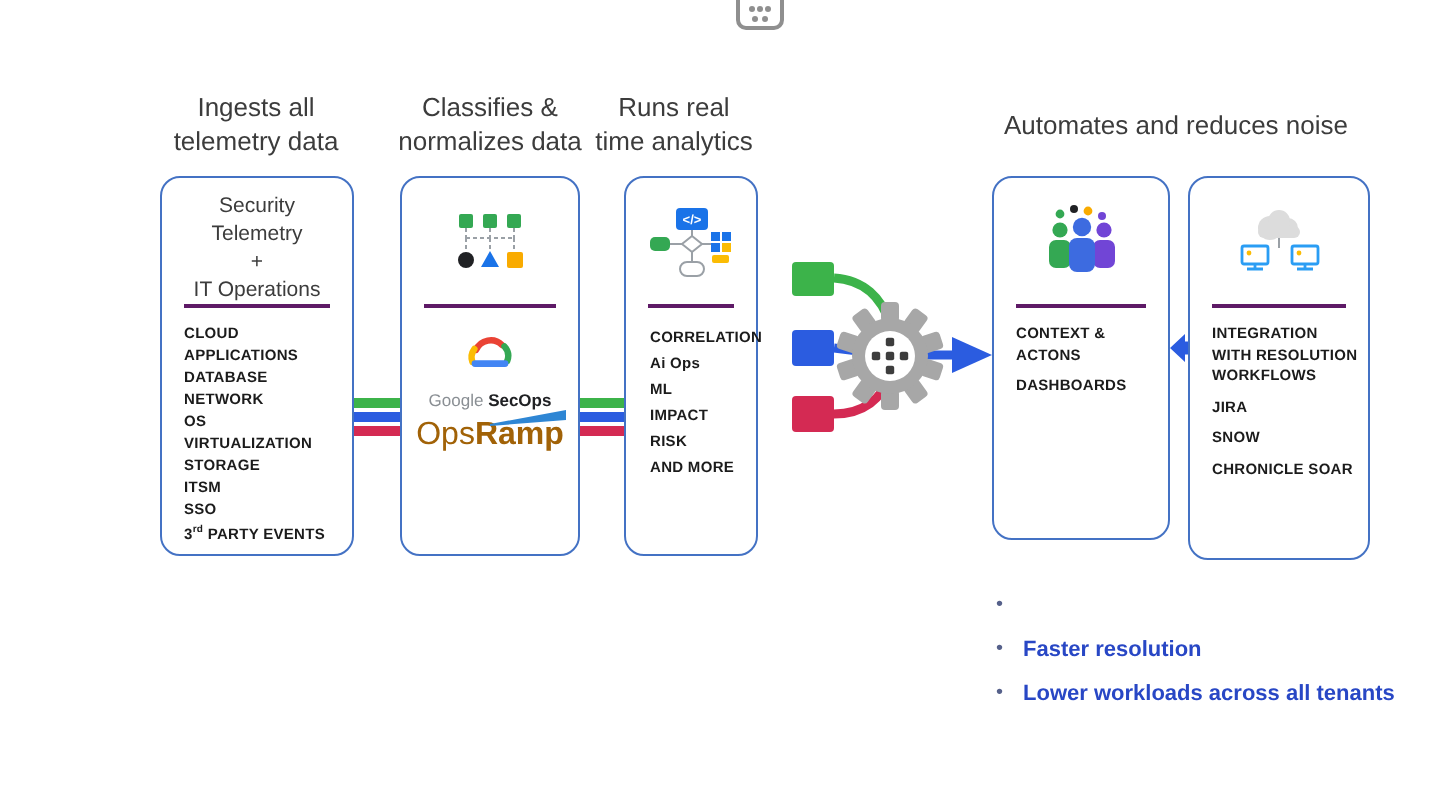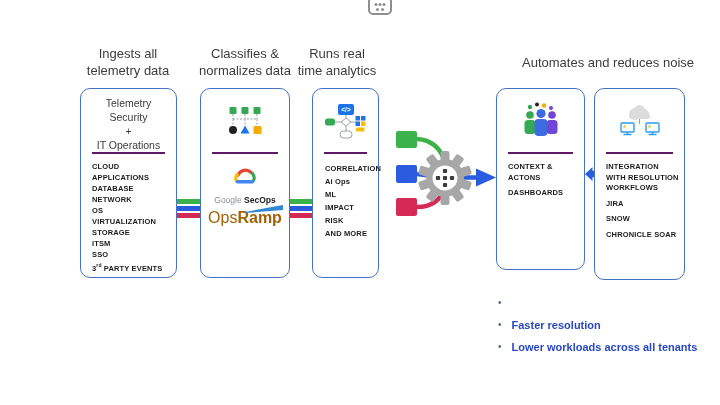--- a/index.html
+++ b/index.html
@@ -2,21 +2,21 @@
 <html><head>
 <meta charset="utf-8">
 <style>
   html,body{margin:0;padding:0;background:#fff;}
   .canvas{
     position:relative;width:720px;height:405px;background:#ffffff;
     font-family:"Liberation Sans",sans-serif;overflow:hidden;margin-left:20px;
   }
   
   .col-hdr{position:absolute;text-align:center;font-size:13px;line-height:17px;color:#3c3c3c;}
-  .hdr-automate{position:absolute;text-align:right;font-size:13px;color:#3c3c3c;}
+  .hdr-automate{position:absolute;text-align:left;font-size:13px;color:#3c3c3c;}
   
   .box{position:absolute;background:#fff;border:1.5px solid #4472c4;border-radius:10px;box-sizing:border-box;}
   .box1{left:60px;top:88px;width:97px;height:190px;}
   .box2{left:180px;top:88px;width:90px;height:190px;}
   .box3{left:292px;top:88px;width:67px;height:190px;}
   .box4{left:476px;top:88px;width:89px;height:182px;}
   .box5{left:574px;top:88px;width:91px;height:192px;}
   .divider{position:absolute;left:11px;right:11px;top:63px;height:1.6px;background:#5e1a66;}
   .box-title{position:absolute;top:7px;left:0;right:0;text-align:center;font-size:10.5px;line-height:14px;color:#3c3c3c;}
   .list{position:absolute;font-weight:bold;color:#1b1b1b;font-size:7.5px;letter-spacing:.15px;}
@@ -72,22 +72,22 @@
     <div>normalizes data</div>
   </div>
   <div class="col-hdr" style="left:256px;top:45px;width:122px;">
     <div>Runs real</div>
     <div>time analytics</div>
   </div>
   <div class="hdr-automate" style="left:482px;top:55px;width:192px;">Automates and reduces noise</div>
 
   <div class="box box1">
     <div class="box-title">
+      <div>Security</div>
       <div>Telemetry</div>
-      <div>Security</div>
       <div>+</div>
       <div>IT Operations</div>
     </div>
     <div class="divider"></div>
     <div class="list list-ingest">
       <div>CLOUD</div>
       <div>APPLICATIONS</div>
       <div>DATABASE</div>
       <div>NETWORK</div>
       <div>OS</div>

